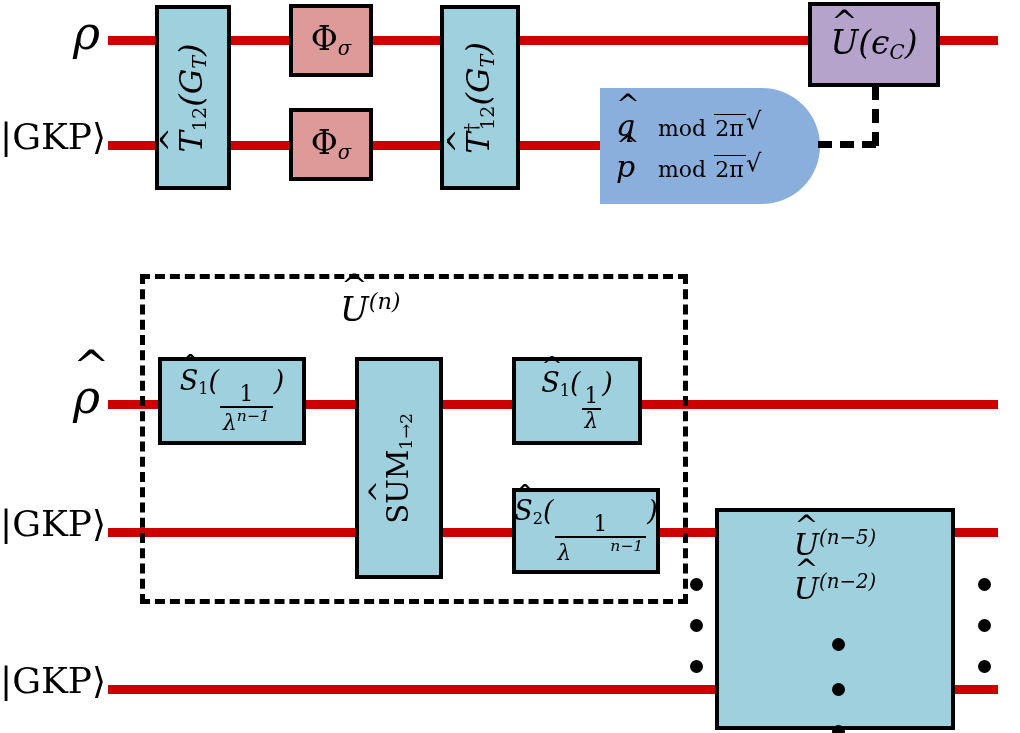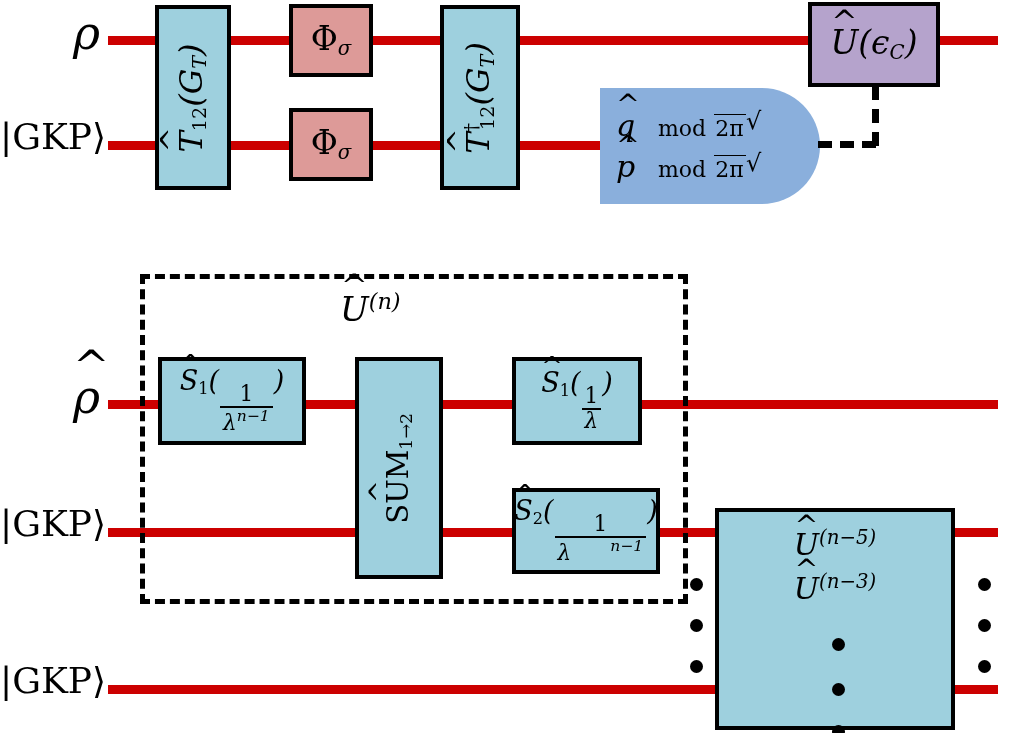--- a/index.html
+++ b/index.html
@@ -246,21 +246,21 @@
           <span class="den ital">λ<sup style="font-size:0.72em;margin-left:39px;">n−1</sup></span>
         </span><span class="ital">)</span>
     </span>
   </div>
 
   <div class="gate gate-blue" style="left:715px; top:508px; width:240px; height:222px; display:block;">
     <div class="gate-label" style="font-size:30px; text-align:center; margin-top:16px;">
       <span class="hat ital"><span class="hatmark">^</span>U</span><sup style="font-size:0.66em;" class="ital">(n−5)</sup>
     </div>
     <div class="gate-label" style="font-size:30px; text-align:center; margin-top:12px;">
-      <span class="hat ital"><span class="hatmark">^</span>U</span><sup style="font-size:0.66em;" class="ital">(n−3)</sup>
+      <span class="hat ital"><span class="hatmark">^</span>U</span><sup style="font-size:0.66em;" class="ital">(n−2)</sup>
     </div>
     <div class="dot" style="left:113px; top:126px;"></div>
     <div class="dot" style="left:113px; top:171px;"></div>
     <div class="dot" style="left:113px; top:213px;"></div>
   </div>
 
   <div class="dot" style="left:690px; top:578px;"></div>
   <div class="dot" style="left:690px; top:619px;"></div>
   <div class="dot" style="left:690px; top:660px;"></div>
 

